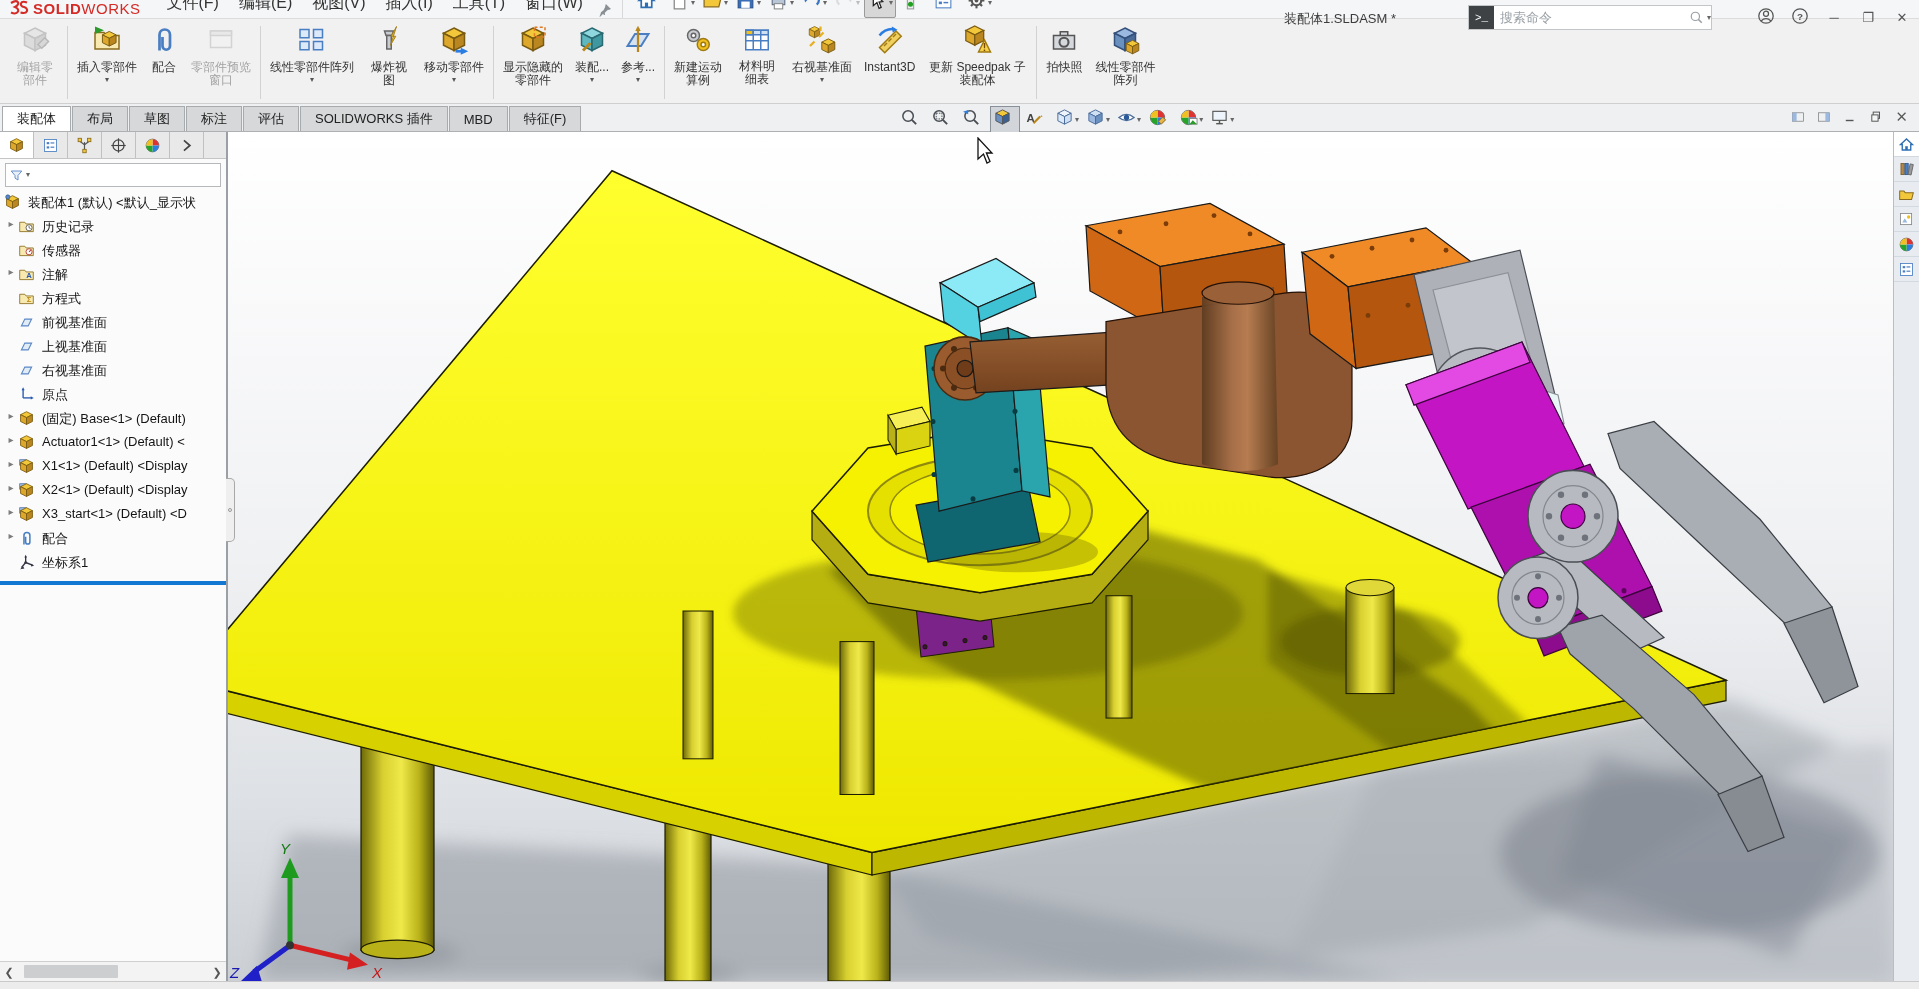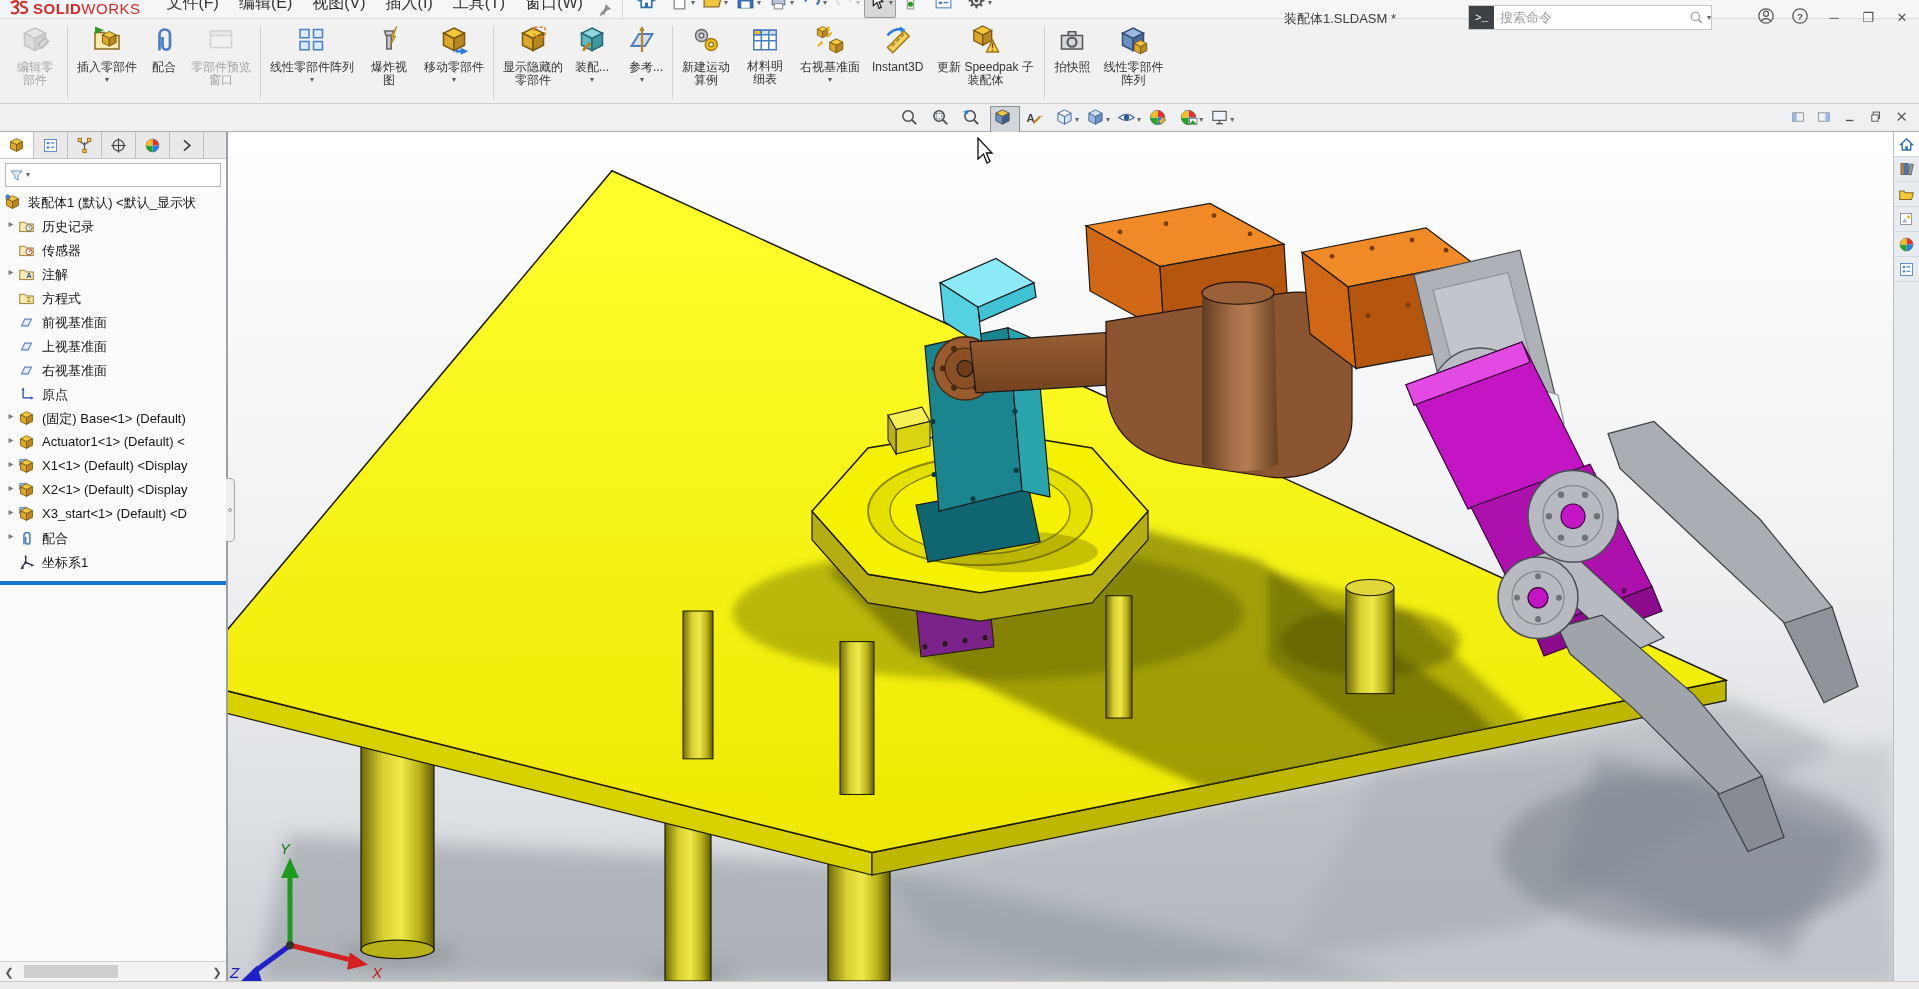--- a/index.html
+++ b/index.html
@@ -336,21 +336,21 @@
           </svg></span>
         <span class="rib-label" style="max-width: 46px;">装配...</span>
         <span class="rib-caret">▾</span>
       </div>
       <div class="rib-item">
         <span><svg viewBox="0 0 20 20">
             <polygon points="3,14 8,6 17,6 12,14" fill="rgba(160,200,240,0.35)" stroke="#4a7ec2" stroke-width="1.3"></polygon>
             <line x1="10" y1="2" x2="10" y2="18" stroke="#b8861b" stroke-width="1.5"></line>
             <polygon points="10,0.5 8.2,4 11.8,4" fill="#b8861b"></polygon>
           </svg></span>
-        <span class="rib-label" style="max-width: 46px; margin-left: 8px;">参考...</span>
+        <span class="rib-label" style="max-width: 46px;">参考...</span>
         <span class="rib-caret">▾</span>
       </div>
       <div class="rib-sep"></div>
       <div class="rib-item">
         <span><svg viewBox="0 0 20 20">
             <circle cx="7" cy="7" r="4" fill="#c9ccd1" stroke="#666" stroke-width="1"></circle>
             <circle cx="7" cy="7" r="1.5" fill="#fff" stroke="#666" stroke-width="1"></circle>
             <circle cx="13.5" cy="13" r="4" fill="#f0c020" stroke="#a07a10" stroke-width="1"></circle>
             <circle cx="13.5" cy="13" r="1.5" fill="#fff" stroke="#a07a10" stroke-width="1"></circle>
           </svg></span>
@@ -433,20 +433,31 @@
               <polygon points="3,5.5 10,9 10,17 3,13.5" fill="#dca72b" stroke="#7a5b12" stroke-width="1"></polygon>
               <polygon points="10,9 17,5.5 17,13.5 10,17" fill="#b9861f" stroke="#7a5b12" stroke-width="1"></polygon>
             </g>
           </svg></span>
         <span class="rib-label" style="max-width: 62px;">线性零部件阵列</span>
         <span class="rib-caret" style="visibility: hidden;">▾</span>
       </div>
     </div>
 
   <div class="tabrow">
+    <div style="display:flex;align-items:flex-end">
+
+    <span class="tab active">装配体</span>
+        <span class="tab">布局</span>
+        <span class="tab">草图</span>
+        <span class="tab">标注</span>
+        <span class="tab">评估</span>
+        <span class="tab">SOLIDWORKS 插件</span>
+        <span class="tab">MBD</span>
+        <span class="tab">特征(F)</span>
+      </div>
     <div class="headsup">
 
     <span class="hbtn">
           <span><svg viewBox="0 0 20 20">
               <circle cx="8.5" cy="8.5" r="5.5" fill="none" stroke="#4a4e54" stroke-width="1.6"></circle>
               <line x1="12.5" y1="12.5" x2="17" y2="17" stroke="#4a4e54" stroke-width="2"></line>
             </svg></span>
           <span class="caret" style="visibility: hidden;">▾</span>
         </span>
         <span class="hbtn">

